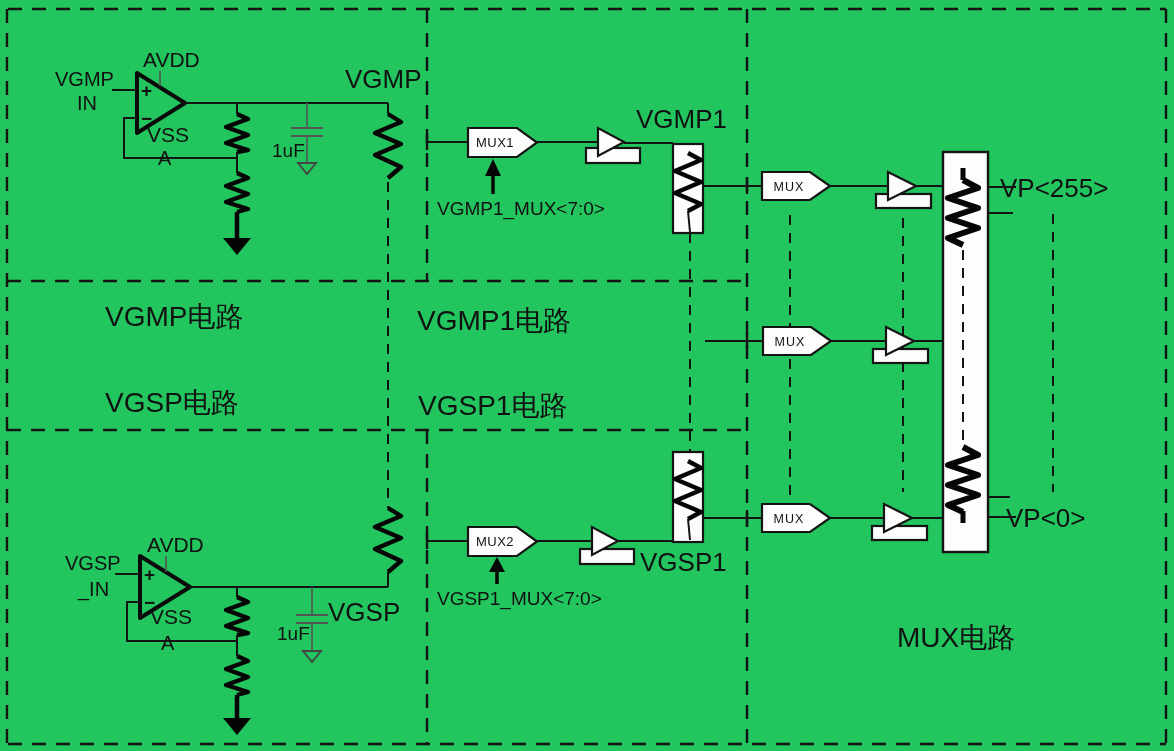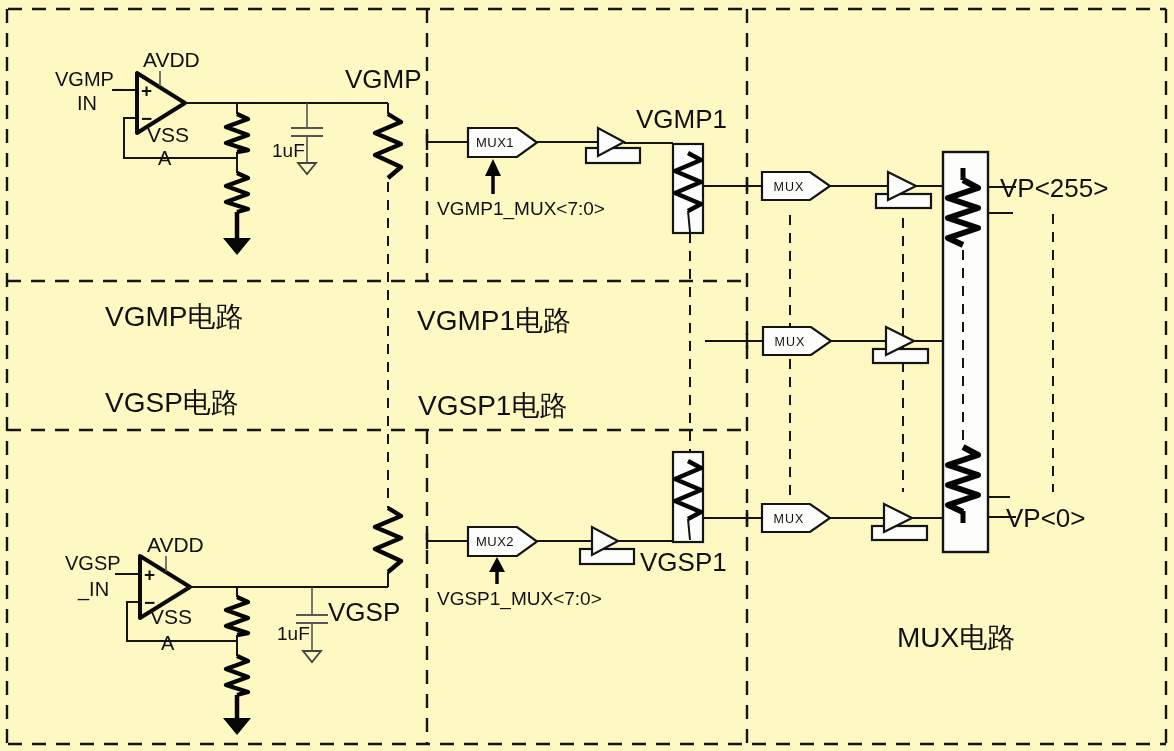--- a/index.html
+++ b/index.html
@@ -1,16 +1,16 @@
 <!DOCTYPE html>
 <html><head>
 <meta charset="utf-8">
 <style>
   html,body{margin:0;padding:0;background:#e8e8e6;}
-  .page{position:relative;width:1174px;height:751px;background:#fef9c3;overflow:hidden;
+  .page{position:relative;width:1174px;height:751px;background:#22c55e;overflow:hidden;
         font-family:"Liberation Sans","DejaVu Sans",sans-serif;}
   svg{position:absolute;left:0;top:0;}
   svg text{fill:#111;font-family:"Liberation Sans","DejaVu Sans",sans-serif;}
   .wire{stroke:#141414;stroke-width:2;fill:none;}
   .wire-thin{stroke:#555;stroke-width:1.6;fill:none;}
   .dashed-border{stroke:#141414;stroke-width:2.4;fill:none;stroke-dasharray:14 10;}
   .dashed-wire{stroke:#141414;stroke-width:2;fill:none;stroke-dasharray:10 8;}
   .res{stroke:#050505;stroke-width:4.4;fill:none;stroke-linejoin:round;}
   .res-heavy{stroke:#050505;stroke-width:6;fill:none;stroke-linejoin:round;}
   .sym{stroke:#141414;stroke-width:2.2;fill:#fdfdfb;}

